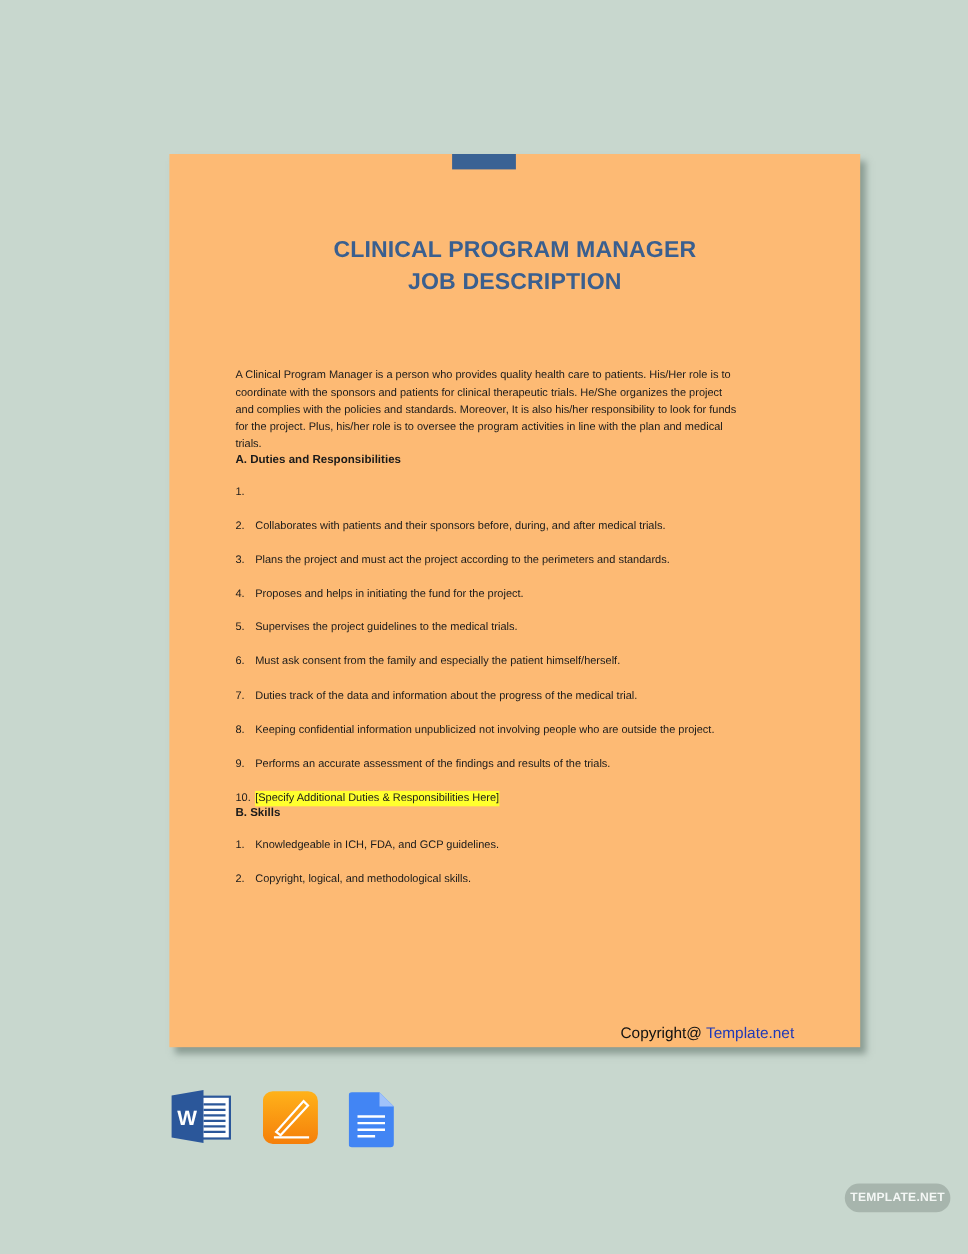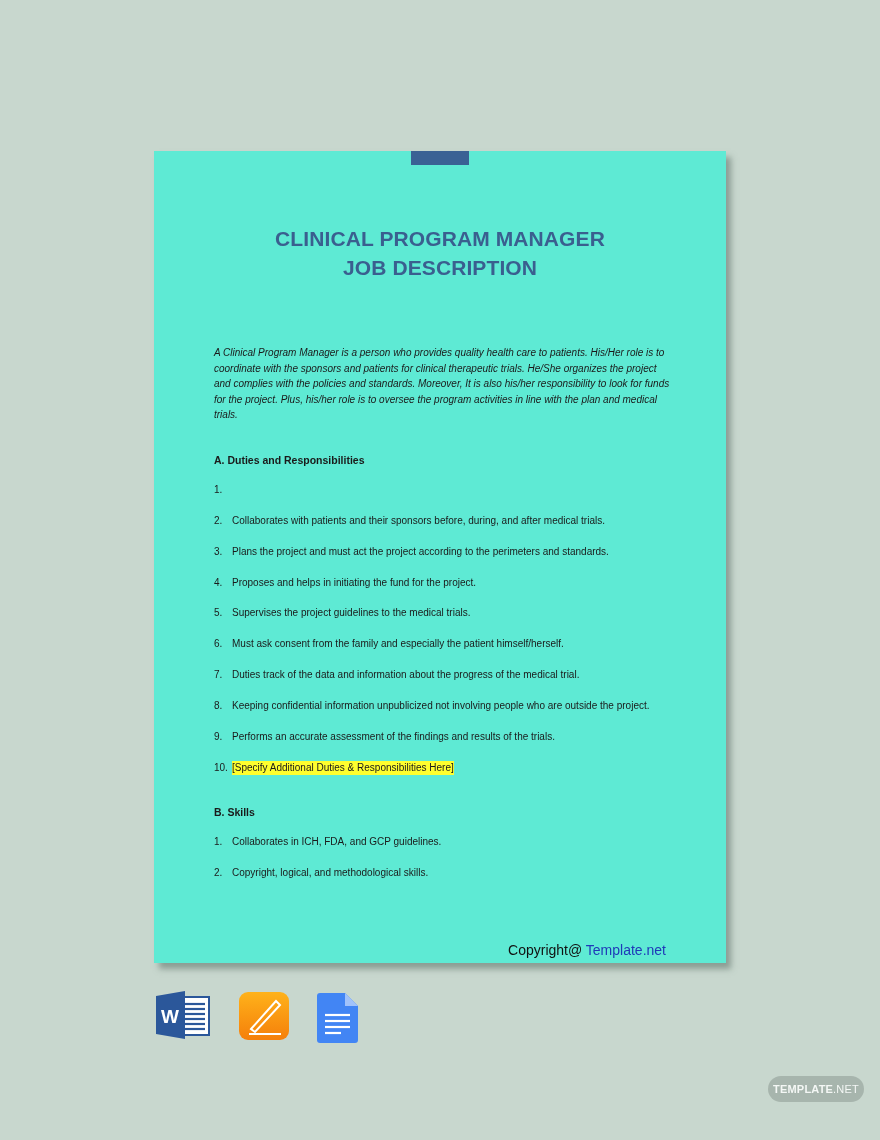--- a/index.html
+++ b/index.html
@@ -1,33 +1,33 @@
 <!DOCTYPE html>
 <html><head>
 <meta charset="utf-8">
 <style>
   html,body{margin:0;padding:0;}
   body{width:880px;height:1140px;background:#c8d7ce;position:relative;overflow:hidden;font-family:"Liberation Sans",sans-serif;}
-  .page{position:absolute;left:154px;top:151px;width:572px;height:812px;background:#5eead4;box-shadow:5px 6px 6px rgba(90,110,100,0.55);}
+  .page{position:absolute;left:154px;top:140px;width:628px;height:812px;background:#fdba74;box-shadow:5px 6px 6px rgba(90,110,100,0.55);}
   .tab{position:absolute;left:257px;top:0;width:58px;height:14px;background:#3a6294;}
   .title{position:absolute;left:0;right:0;top:73px;text-align:center;color:#3a5f8f;font-weight:bold;font-size:21px;line-height:29px;letter-spacing:0.1px;}
   .content{position:absolute;left:60px;top:178px;width:460px;color:#1a1a1a;font-size:10px;}
   .h{font-weight:bold;font-size:10.5px;margin:0;}
-  .para{line-height:15.6px;margin:16px 0 0 0;font-style:italic;}
-  .sec{margin-top:31px;}
+  .para{line-height:15.6px;margin:16px 0 0 0;}
+  .sec{}
   ol{list-style:none;margin:0;padding:0;}
   li{display:flex;margin-top:16.9px;line-height:14px;}
   li .num{width:18px;flex:none;}
   .hl{background:#ffff2e;}
   .copy{position:absolute;right:60px;top:791px;font-size:14px;color:#111;}
   .copy a{color:#1f39b8;text-decoration:none;}
   .icons{position:absolute;left:155px;top:990px;}
   .ic{position:absolute;top:0;}
   .badge{position:absolute;left:768px;top:1076px;width:96px;height:26px;border-radius:13px;background:#a7b5ad;color:#f4f7f5;font-size:11px;font-weight:bold;text-align:center;line-height:26px;letter-spacing:0.2px;}
-  .badge .lt{font-weight:normal;text-align:center;}
+  .badge .lt{font-weight:bold;text-align:center;}
 </style>
 </head>
 <body>
 
 <div class="page">
   <div class="tab"></div>
   <div class="title">
     <div>CLINICAL PROGRAM MANAGER</div>
     <div>JOB DESCRIPTION</div>
   </div>
@@ -78,21 +78,21 @@
             <span class="hl">[Specify Additional Duties &amp; Responsibilities Here]</span>
           </li>
       </ol>
     </div>
 
     <div class="sec">
       <p class="h">B. Skills</p>
       <ol>
         <li>
             <span class="num">1.</span>
-            <span>Collaborates in ICH, FDA, and GCP guidelines.</span>
+            <span>Knowledgeable in ICH, FDA, and GCP guidelines.</span>
           </li>
         <li>
             <span class="num">2.</span>
             <span>Copyright, logical, and methodological skills.</span>
           </li>
       </ol>
     </div>
   </div>
 
   <div class="copy">

